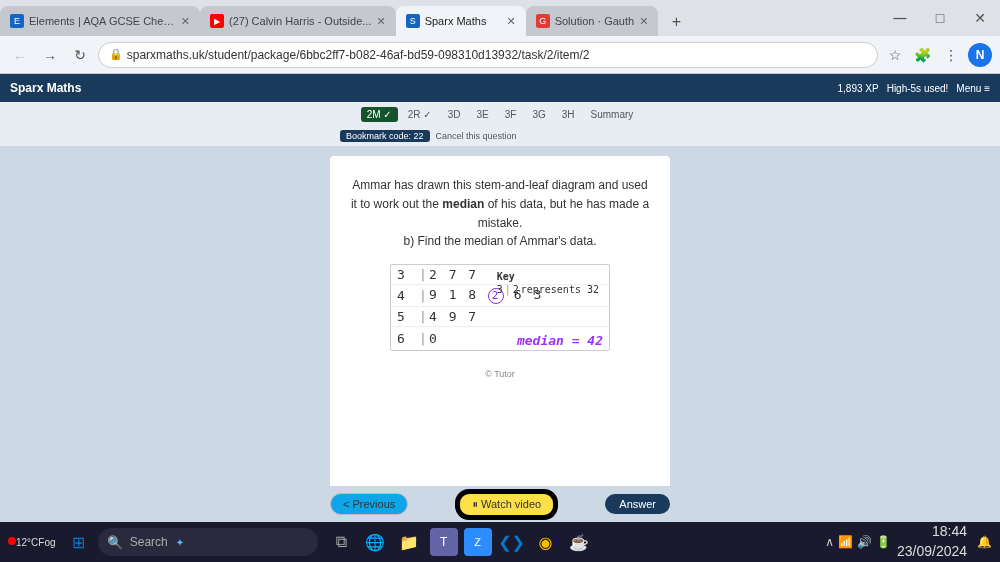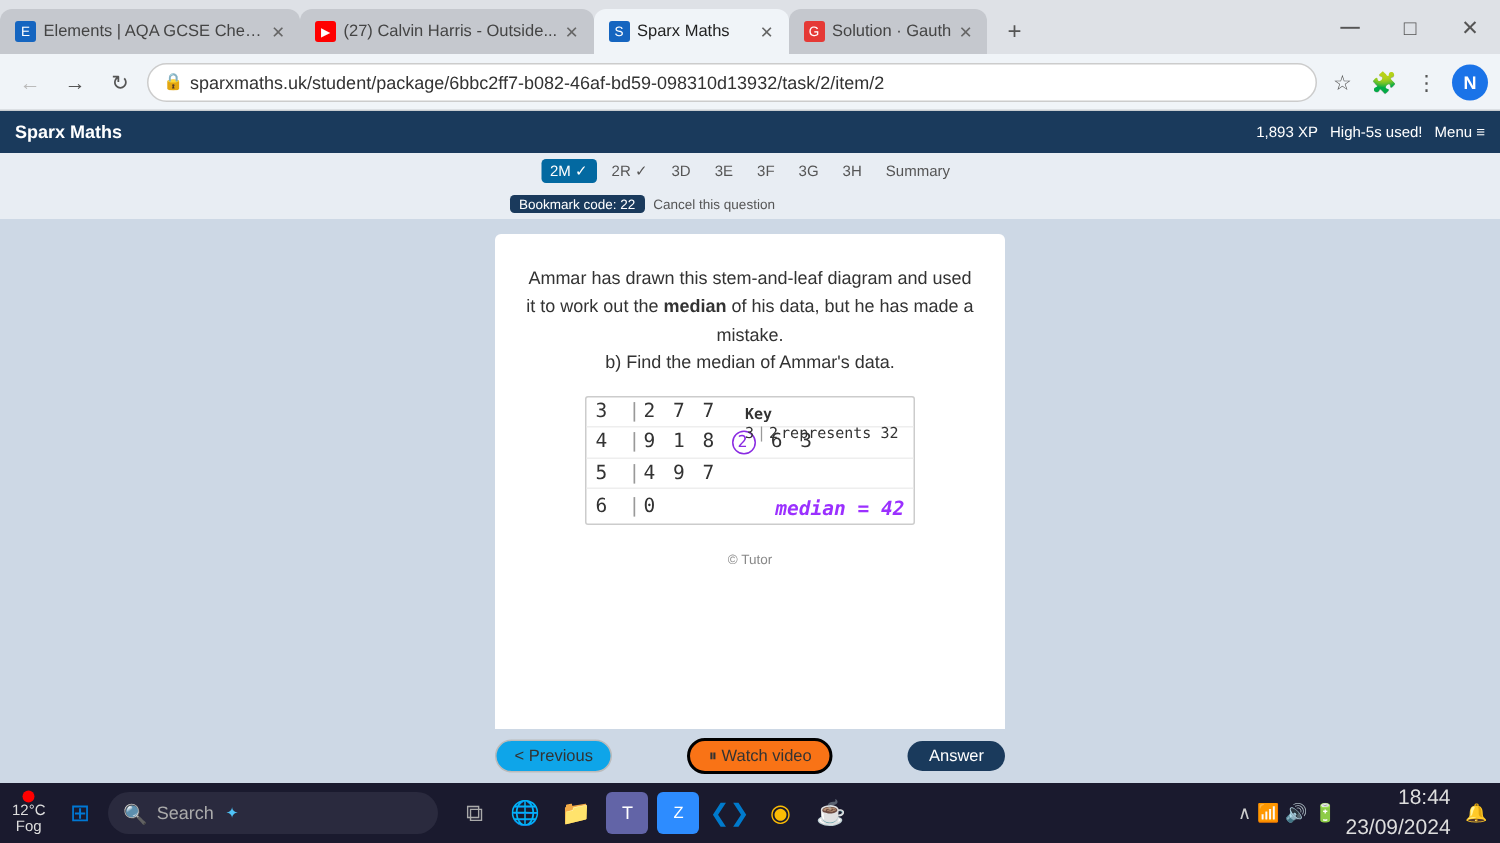--- a/index.html
+++ b/index.html
@@ -28,21 +28,21 @@
     .profile-btn { width: 24px; height: 24px; background: #1a73e8; border-radius: 50%; display: flex; align-items: center; justify-content: center; color: white; font-size: 12px; font-weight: bold; }
 
     
     .sparx-topbar { background: #1a3a5c; height: 28px; display: flex; align-items: center; padding: 0 10px; color: white; font-size: 11px; }
     .sparx-logo { font-weight: bold; font-size: 12px; }
     .sparx-topbar-right { margin-left: auto; font-size: 10px; display: flex; align-items: center; gap: 8px; }
 
     
     .progress-bar-area { background: #e8edf3; height: 24px; display: flex; align-items: center; justify-content: center; gap: 4px; font-size: 10px; color: #555; }
     .progress-step { padding: 2px 6px; border-radius: 3px; font-size: 10px; cursor: pointer; }
-    .progress-step.active { background: #0369a1; color: white; border-radius: 3px; }
+    .progress-step.active { background: #14532d; color: white; border-radius: 3px; }
 
     
     .bookmark-bar-area { background: #e8edf3; height: 20px; display: flex; align-items: center; padding: 0 340px; gap: 6px; }
     .bookmark-btn { background: #1a3a5c; color: white; font-size: 9px; padding: 1px 6px; border-radius: 3px; }
     .bookmark-cancel { font-size: 9px; color: #555; }
 
     
     .main-content { flex: 1; background: #cdd8e5; display: flex; align-items: flex-start; justify-content: center; padding: 10px 0; overflow: hidden; }
     .question-card { background: white; width: 340px; min-height: 440px; border-radius: 4px; padding: 20px; display: flex; flex-direction: column; align-items: center; position: relative; }
 
@@ -68,34 +68,34 @@
 
     
     .median-text { color: #9b30ff; font-weight: bold; font-size: 13px; font-style: italic; margin-top: 4px; text-align: center; }
 
     
     .tutor-footer { font-size: 9px; color: #888; text-align: center; margin-top: 8px; }
 
     
     .bottom-buttons { background: #cdd8e5; height: 36px; display: flex; align-items: center; justify-content: space-between; padding: 0 330px; }
     .btn-prev { background: #0ea5e9; border: 1px solid #bbb; border-radius: 14px; font-size: 11px; padding: 4px 12px; cursor: pointer; color: #333; }
-    .btn-watch { background: #f97316; border: 2px solid #000000; border-radius: 14px; font-size: 11px; padding: 4px 12px; cursor: pointer; color: #333; display: flex; align-items: center; gap: 4px; }
+    .btn-watch { background: #fde047; border: 5px solid #000000; border-radius: 14px; font-size: 11px; padding: 4px 12px; cursor: pointer; color: #333; display: flex; align-items: center; gap: 4px; }
     .btn-answer { background: #1a3a5c; color: white; border: none; border-radius: 14px; font-size: 11px; padding: 4px 14px; cursor: pointer; }
 
     
     .taskbar { background: #1a1a2e; height: 40px; display: flex; align-items: center; padding: 0 8px; gap: 4px; }
     .task-start { width: 30px; height: 30px; display: flex; align-items: center; justify-content: center; }
     .task-search { background: #2a2a3e; border-radius: 16px; height: 28px; width: 220px; display: flex; align-items: center; padding: 0 10px; gap: 6px; color: #aaa; font-size: 12px; }
     .task-icons { display: flex; align-items: center; gap: 6px; margin-left: 6px; }
     .task-icon { width: 28px; height: 28px; display: flex; align-items: center; justify-content: center; border-radius: 4px; font-size: 16px; }
     .task-tray { margin-left: auto; display: flex; align-items: center; gap: 6px; color: #ddd; font-size: 11px; }
     .tray-icons { display: flex; align-items: center; gap: 4px; }
     .tray-icon { font-size: 12px; color: #ccc; }
     .clock { text-align: right; font-size: 14px; color: #ddd; line-height: 1.4; }
-    .weather-widget { display: flex; flex-direction: column; align-items: center; font-size: 10px; color: #ddd; margin-right: 4px; }
+    .weather-widget { display: flex; flex-direction: row; align-items: flex-start; font-size: 10px; color: #ddd; margin-right: 4px; }
     .notify-dot { width: 8px; height: 8px; background: red; border-radius: 50%; }
   </style>
 </head>
 <body>
 
 <div class="browser-frame">
 
   <div class="tab-bar">
 
     <div class="tab inactive">

